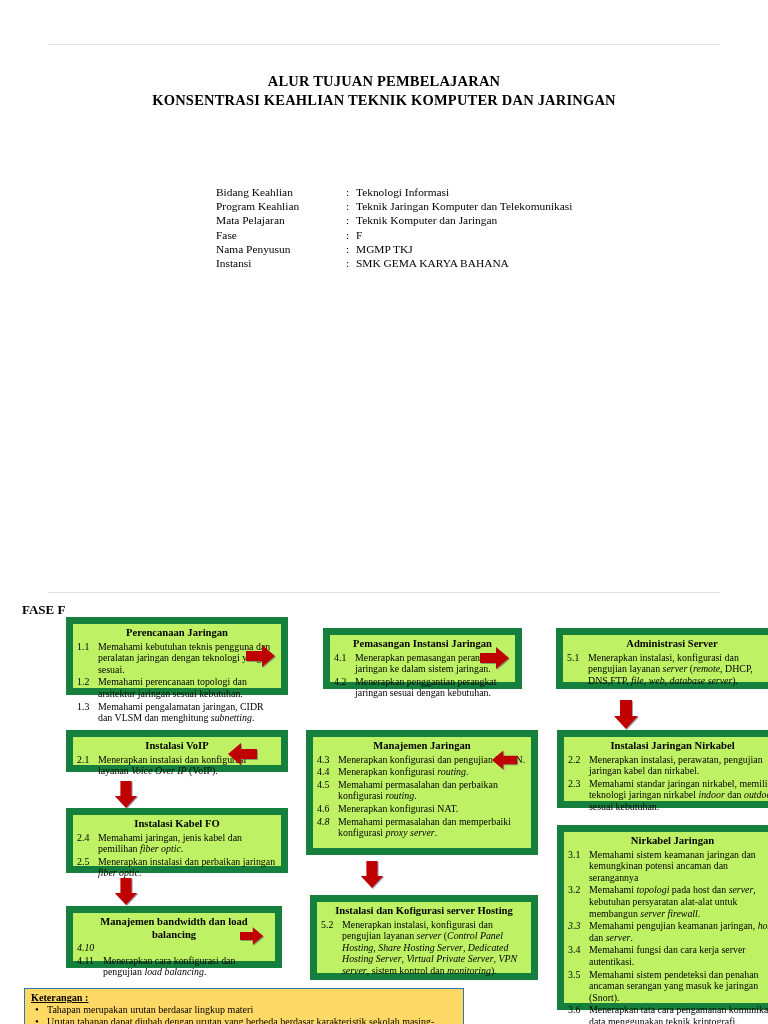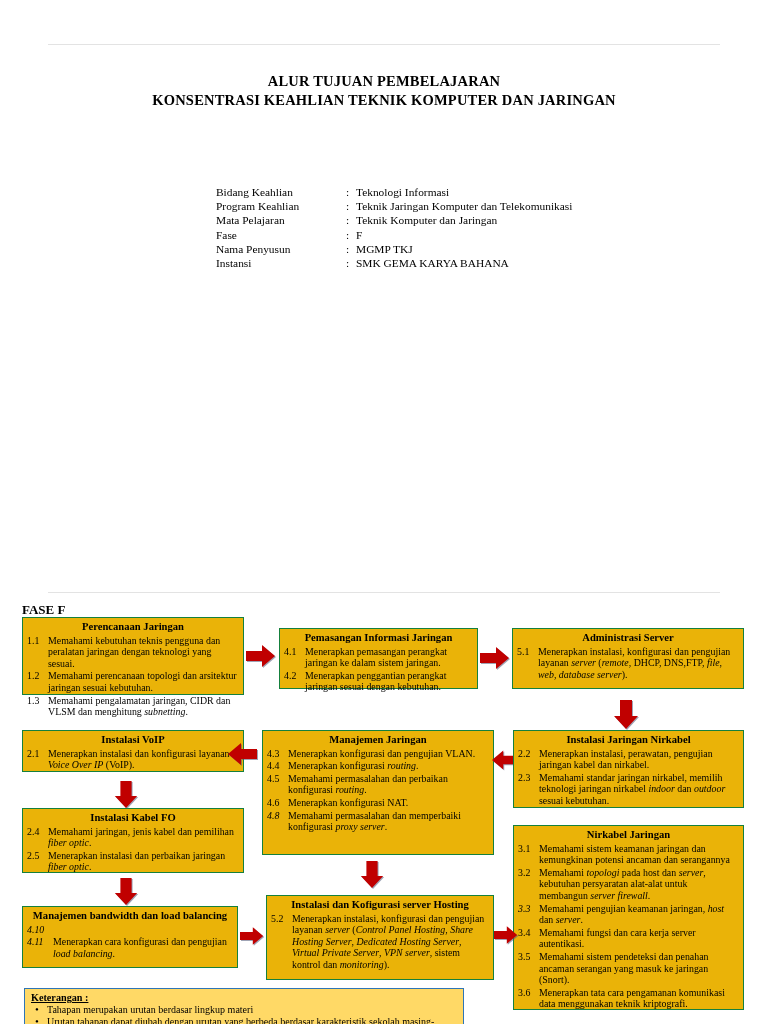--- a/index.html
+++ b/index.html
@@ -23,21 +23,21 @@
   .ident{position:absolute;left:216px;top:185px;font-size:11.4px;line-height:14.2px;}
   .ident table{border-collapse:collapse;}
   .ident td{padding:0;vertical-align:top;font-size:11.4px;line-height:14.2px;white-space:nowrap;}
   .ident td.k{width:130px;}
   .ident td.c{width:10px;}
 
   
   .fase{position:absolute;left:22px;top:602px;font-weight:bold;font-size:13px;}
 
   
-  .box{position:absolute;border:1px solid #15803d;background:#eab308;box-sizing:border-box;}
+  .box{position:absolute;border:7px solid #15803d;background:#bef264;box-sizing:border-box;margin-left:44px;}
   .box .bt{display:block;text-align:center;font-weight:bold;font-size:10.6px;
     line-height:12.6px;padding:3px 4px 1px 4px;}
   .box ul{list-style:none;margin:0;padding:0 5px 3px 4px;}
   .box li{display:flex;font-size:9.9px;line-height:11.6px;margin:0 0 1px 0;justify-content:space-between;}
   .box li .n{flex:0 0 auto;min-width:18px;text-align:left;padding-right:3px;}
   .box li .n.wide{min-width:23px;}
   .box li .t{flex:1 1 auto;text-align:left;}
   i{font-style:italic;}
 
   
@@ -125,21 +125,21 @@
       </ul>
   </div>
 
   <div class="arrow" style="left:246px;top:644px;">
     <svg width="30" height="24" viewBox="0 0 30 24">
         <path d="M0,7 L16,7 L16,1 L29,12 L16,23 L16,17 L0,17 Z" fill="#C00000"></path>
       </svg>
   </div>
 
   <div class="box" style="left:279px;top:628px;width:199px;height:61px;">
-    <span class="bt">Pemasangan Informasi Jaringan</span>
+    <span class="bt">Pemasangan Instansi Jaringan</span>
     <ul>
         <li>
           <span class="n">4.1</span>
           <span class="t">Menerapkan pemasangan perangkat jaringan ke dalam sistem jaringan.</span>
         </li>
         <li>
           <span class="n">4.2</span>
           <span class="t">Menerapkan penggantian perangkat jaringan sesuai dengan kebutuhan.</span>
         </li>
       </ul>
@@ -297,21 +297,21 @@
       </svg>
   </div>
 
   <div class="box" style="left:22px;top:906px;width:216px;height:62px;">
     <span class="bt">Manajemen bandwidth dan load balancing</span>
     <ul>
         <li>
           <span class="n wide" style="font-style: italic;">4.10</span>
         </li>
         <li>
-          <span class="n wide" style="font-style: italic;">4.11</span>
+          <span class="n wide" style="">4.11</span>
           <span class="t">Menerapkan cara konfigurasi dan pengujian <i>load balancing</i>.</span>
         </li>
       </ul>
   </div>
 
   <div class="arrow" style="left:240px;top:925px;">
     <svg width="24" height="22" viewBox="0 0 30 24">
         <path d="M0,7 L16,7 L16,1 L29,12 L16,23 L16,17 L0,17 Z" fill="#C00000"></path>
       </svg>
   </div>

